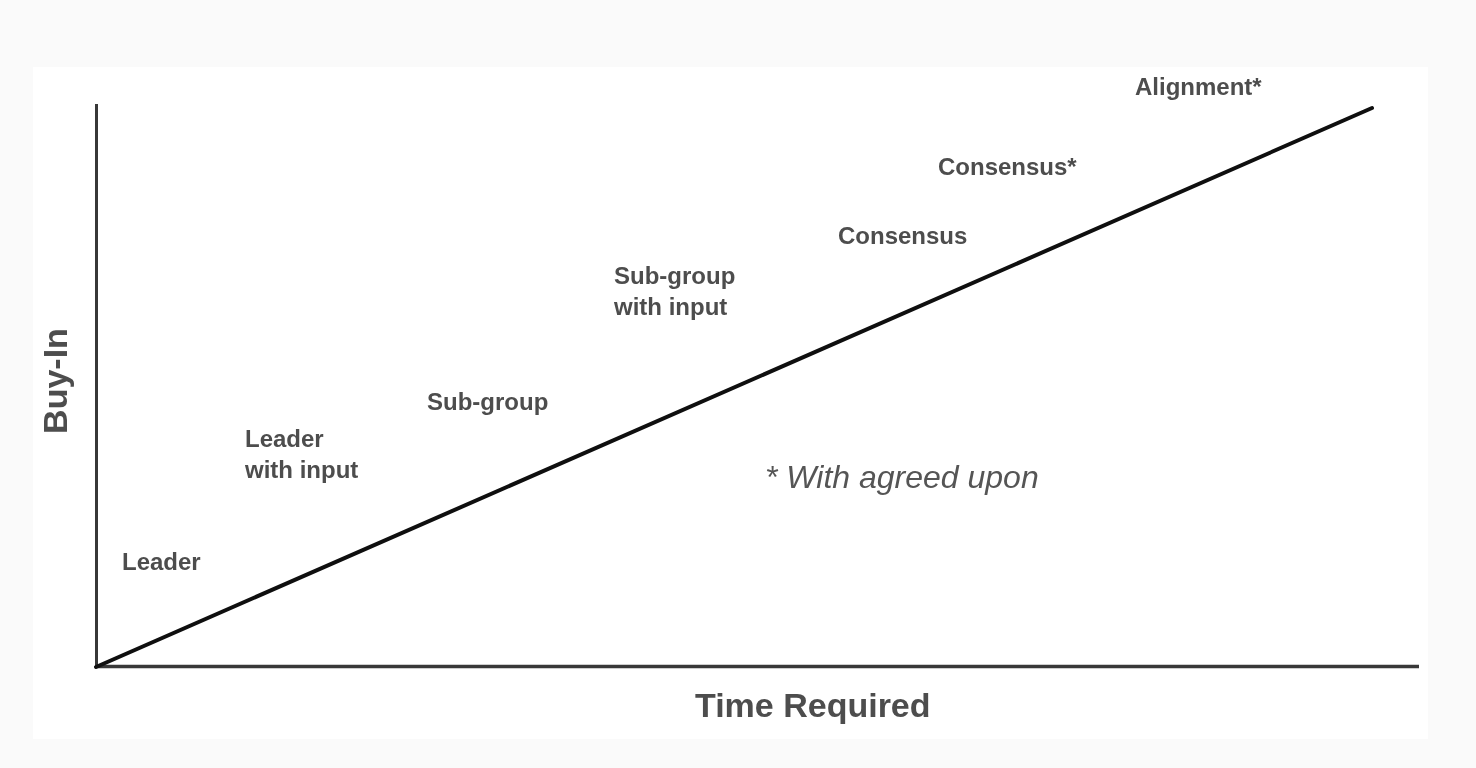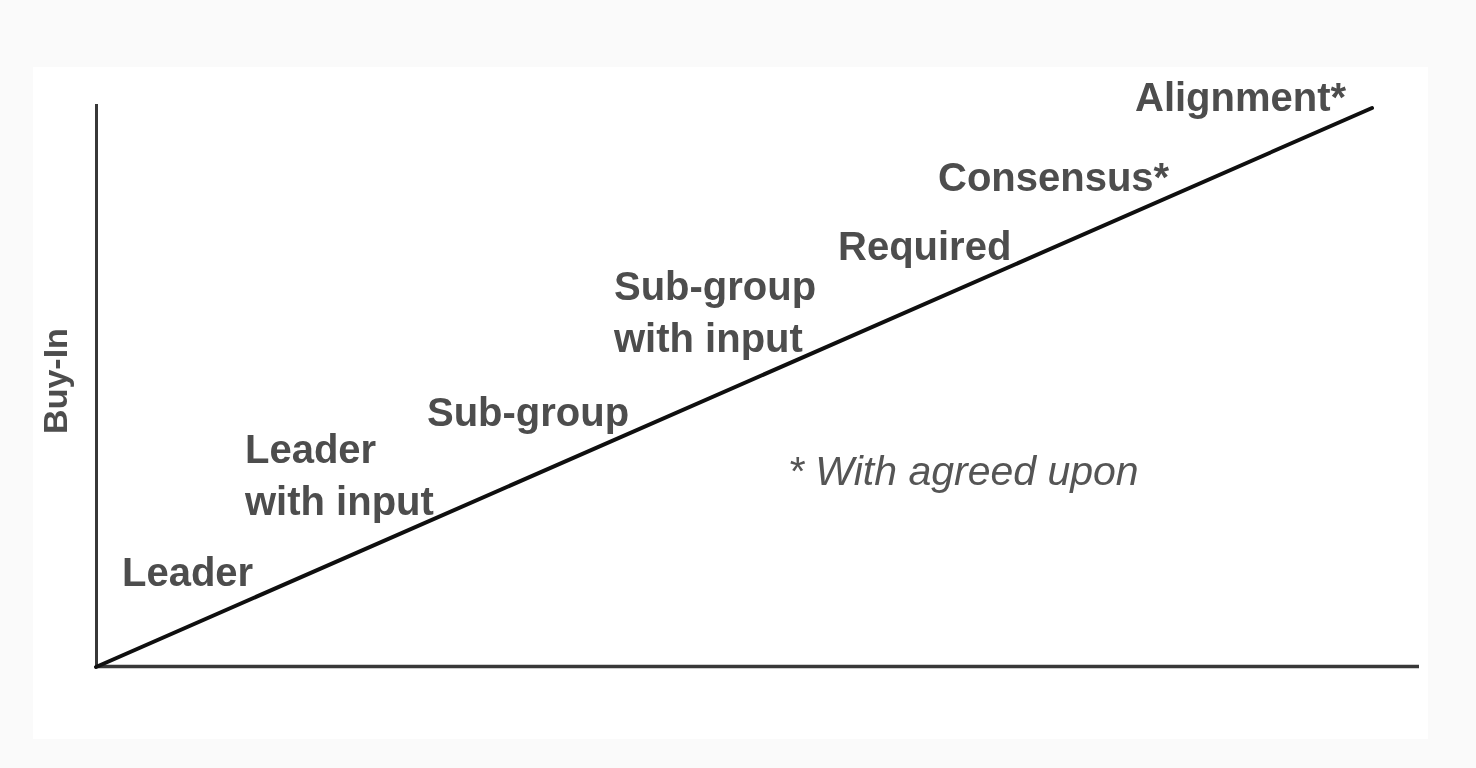--- a/index.html
+++ b/index.html
@@ -11,37 +11,37 @@
   }
   .page { position: relative; width: 1476px; height: 768px; }
   .panel {
     position: absolute; left: 33px; top: 67px;
     width: 1395px; height: 672px;
     background: #ffffff;
   }
   .plot-svg { position: absolute; left: 0; top: 0; width: 1395px; height: 672px; }
   .step-label {
     position: absolute;
-    font-size: 40px; font-weight: 700; color: #4d4d4d;
+    font-size: 24px; font-weight: 700; color: #4d4d4d;
     line-height: 1.3; white-space: nowrap;
   }
   .axis-label {
     position: absolute;
     font-size: 34px; font-weight: 700; color: #4d4d4d;
     white-space: nowrap;
   }
   .y-axis-label {
     left: 22px; top: 314px;
     transform: translate(-50%, -50%) rotate(-90deg);
   }
   .x-axis-label { left: 662px; top: 619px; }
   .footnote {
-    position: absolute; left: 732px; top: 376px;
-    font-size: 41px; font-style: italic; font-weight: 400;
-    color: #555555; line-height: 1.4; white-space: nowrap; margin-left: 23px;
+    position: absolute; left: 732px; top: 388px;
+    font-size: 32px; font-style: italic; font-weight: 400;
+    color: #555555; line-height: 1.4; white-space: nowrap;
   }
   .footnote .upright { font-style: normal; }
 </style>
 </head>
 <body>
 
 <div class="page">
   <div class="panel">
 
     <svg class="plot-svg" viewBox="0 0 1395 672">
@@ -62,32 +62,33 @@
     <div class="step-label" style="left:394px; top:319px;">
       <div>Sub-group</div>
     </div>
 
     <div class="step-label" style="left:581px; top:193px;">
       <div>Sub-group</div>
       <div>with input</div>
     </div>
 
     <div class="step-label" style="left:805px; top:153px;">
-      <div>Required</div>
+      <div>Consensus</div>
     </div>
 
     <div class="step-label" style="left:905px; top:84px;">
       <div>Consensus*</div>
     </div>
 
     <div class="step-label" style="left:1102px; top:4px;">
       <div>Alignment*</div>
     </div>
 
     <div class="footnote">
       <div>* With agreed upon</div>
     </div>
 
     <div class="axis-label y-axis-label">Buy-In</div>
 
+    <div class="axis-label x-axis-label">Time Required</div>
 
   </div>
 </div>
 
 </body></html>

